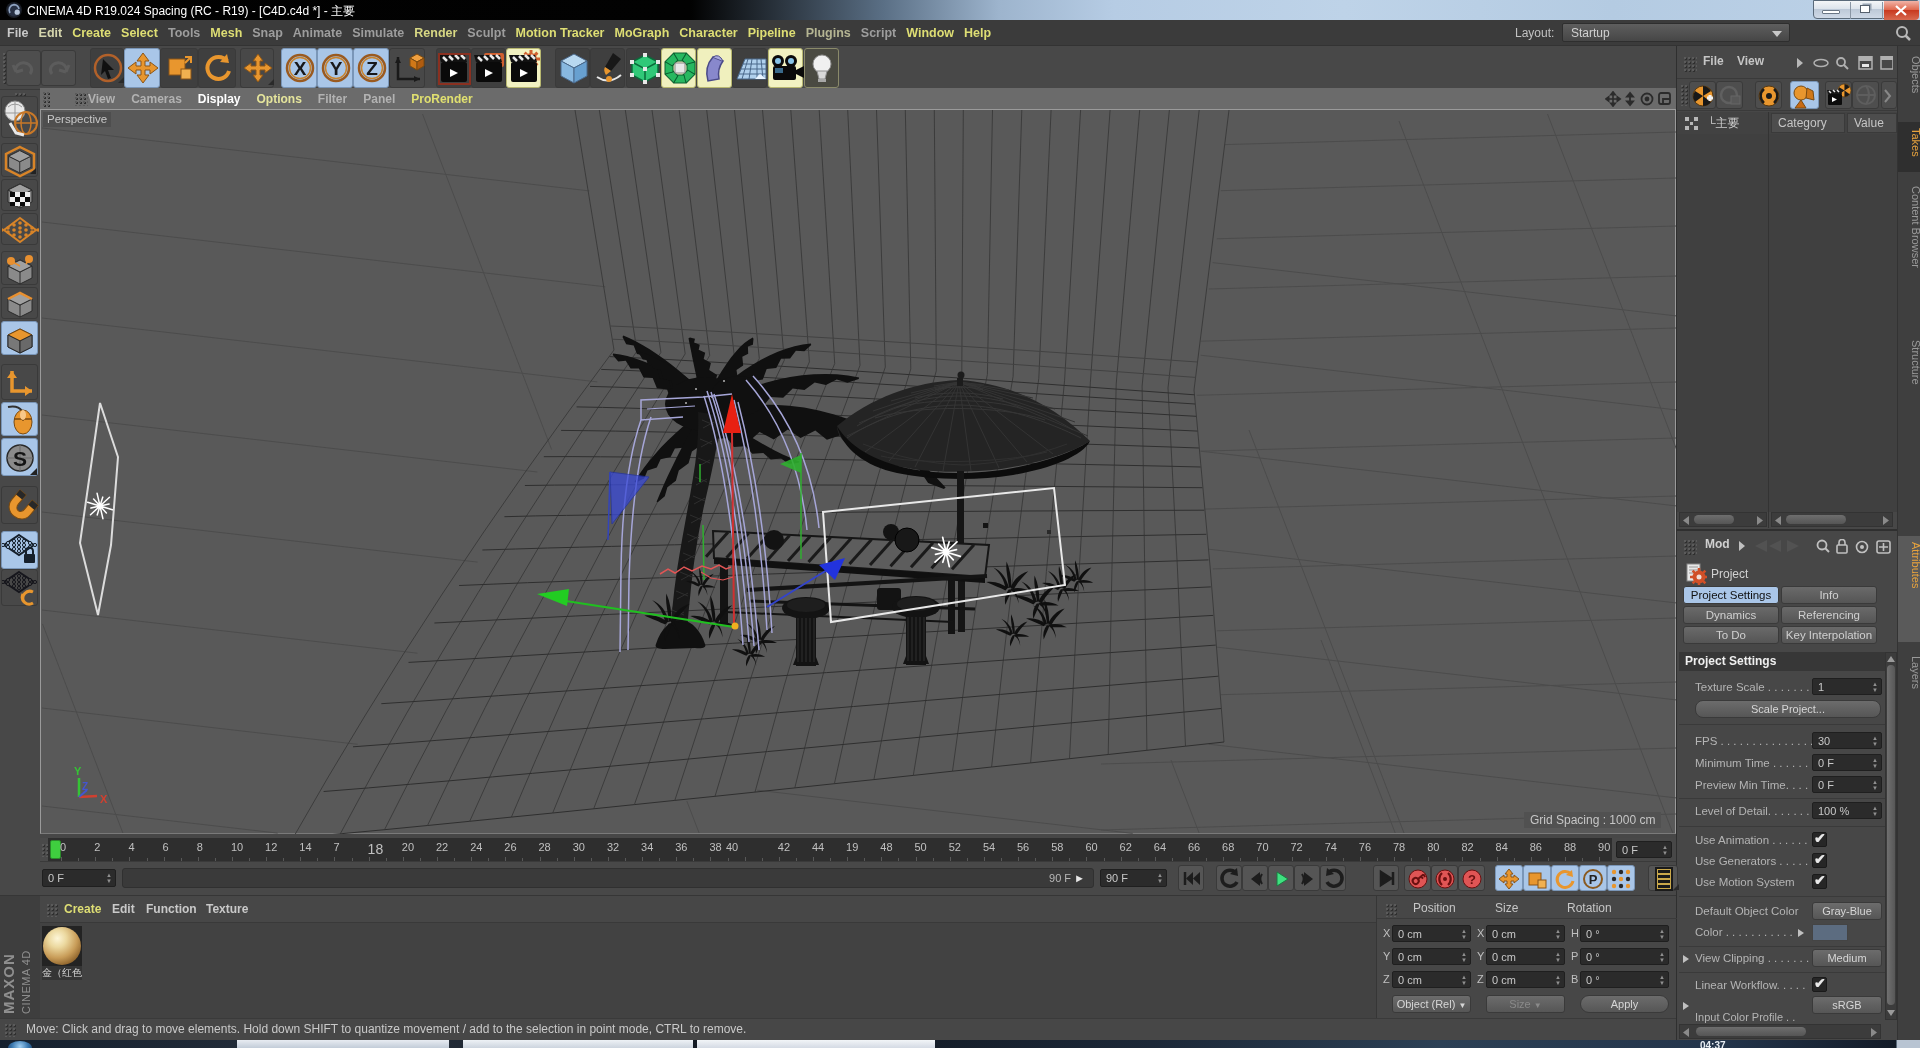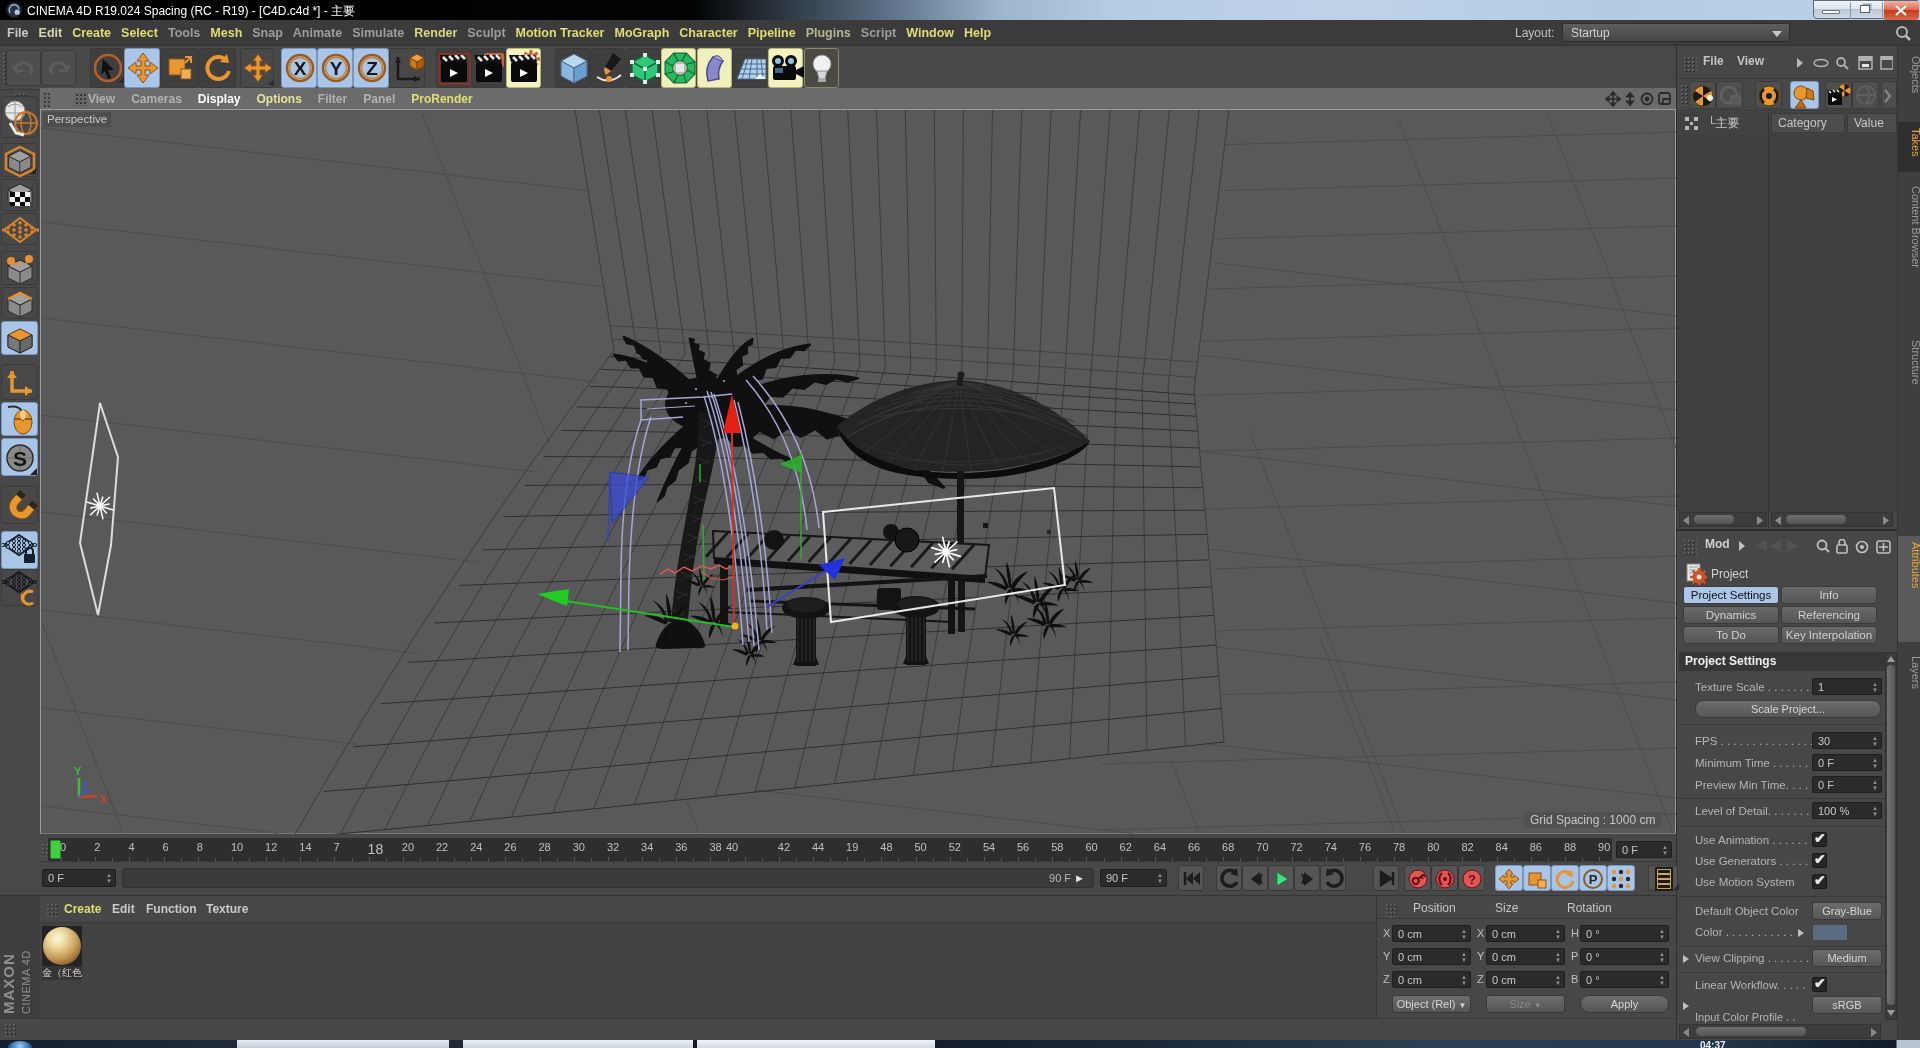--- a/index.html
+++ b/index.html
@@ -1306,20 +1306,20 @@
     <div class="abs" style="left:6px;top:77px;color:#c0c0c0;font-size:11px">Z</div>
     <div class="field" style="left:15px;top:75px;width:79px;height:17px">0 cm<span class="spin">▲<br>▼</span></div>
     <div class="abs" style="left:100px;top:77px;color:#c0c0c0;font-size:11px">Z</div>
     <div class="field" style="left:109px;top:75px;width:79px;height:17px">0 cm<span class="spin">▲<br>▼</span></div>
     <div class="abs" style="left:194px;top:77px;color:#c0c0c0;font-size:11px">B</div>
     <div class="field" style="left:203px;top:75px;width:89px;height:17px">0 °<span class="spin">▲<br>▼</span></div>
     <div class="btn" style="left:15px;top:99px;width:79px;height:18px;line-height:17px">Object (Rel) <span style="font-size:8px">▼</span></div>
     <div class="btn" style="left:109px;top:99px;width:79px;height:18px;line-height:17px;color:#8a8a8a">Size <span style="font-size:8px">▼</span></div>
     <div class="btn" style="left:203px;top:99px;width:89px;height:18px;line-height:17px;border-radius:9px">Apply</div>
   </div>
-<div class="abs status"><div class="abs dots" style="left:4px;top:4px;width:12px;height:14px"></div></div>
+<div class="abs status"><div class="abs dots" style="left:4px;top:4px;width:12px;height:14px"></div><span style="margin-left:26px">Move: Click and drag to move elements. Hold down SHIFT to quantize movement / add to the selection in point mode, CTRL to remove.</span></div>
 <div class="abs taskbar">
     <div class="abs" style="left:8px;top:1px;width:24px;height:14px;background:radial-gradient(circle at 50% 40%,#9ecef2,#3a78b0 55%,#1a3a5e);border-radius:50%"></div>
     <div class="abs" style="left:237px;top:0;width:212px;height:8px;background:linear-gradient(#e8ecf2,#c2ccd8)"></div>
     <div class="abs" style="left:463px;top:0;width:230px;height:8px;background:linear-gradient(#eef2f6,#ccd4de)"></div>
     <div class="abs" style="left:697px;top:0;width:238px;height:8px;background:linear-gradient(#f2f5f8,#d4dae4)"></div>
     <div class="abs" style="left:1896px;top:0;width:24px;height:8px;background:#b8c4d2;border-left:1px solid #5a6a7a"></div>
     <div class="abs" style="left:1700px;top:0px;color:#e8eef4;font-size:10px;font-weight:bold">04:37</div>
   </div>
 </body></html>

